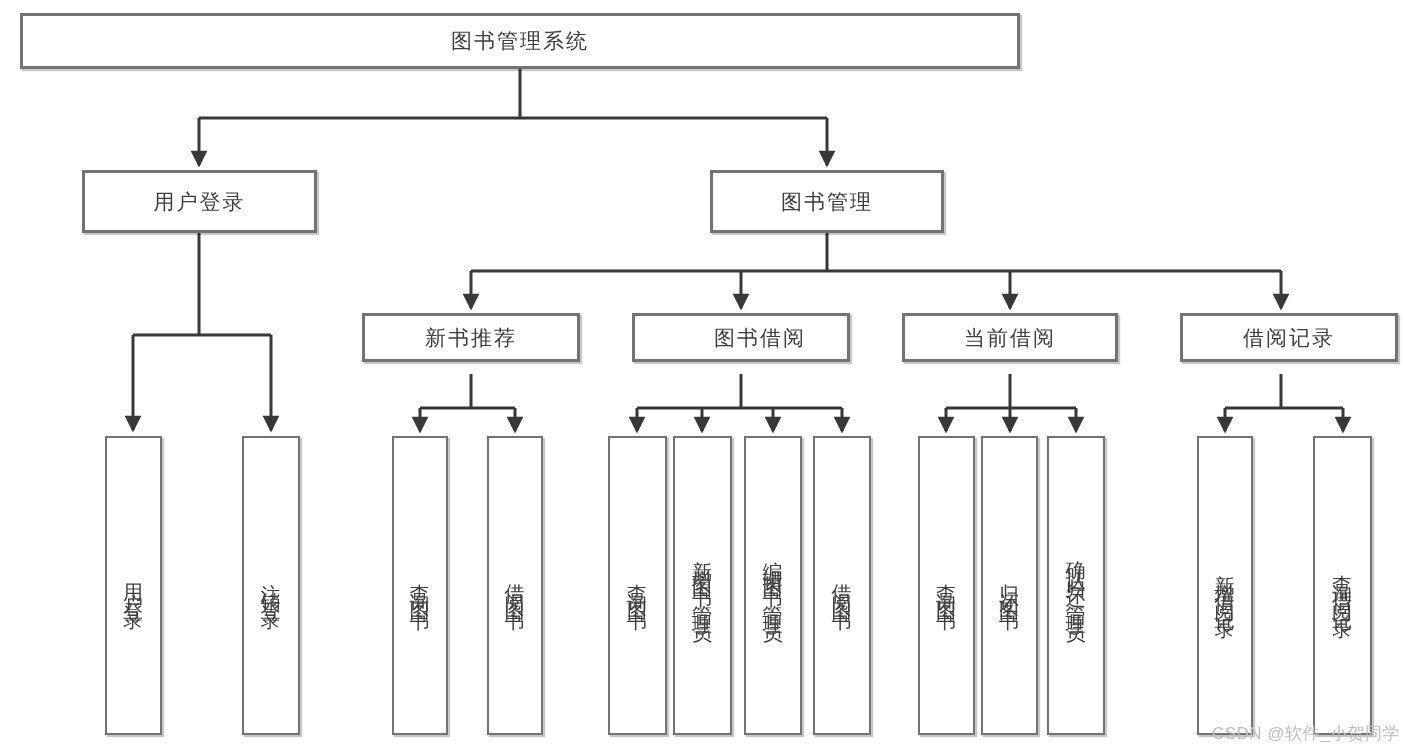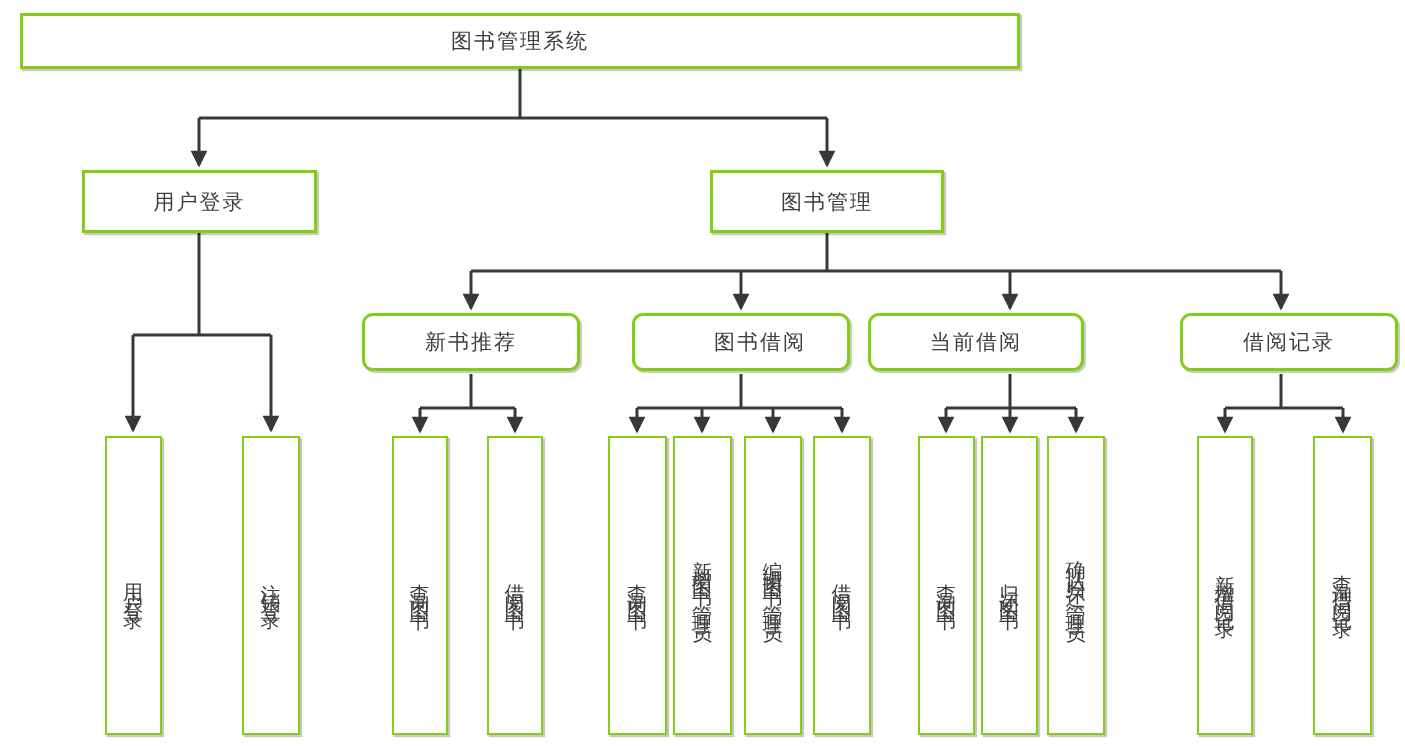--- a/index.html
+++ b/index.html
@@ -18,39 +18,39 @@
   #wires {
     position: absolute;
     left: 0; top: 0;
     width: 1405px; height: 747px;
     pointer-events: none;
   }
   .node {
     position: absolute;
     box-sizing: border-box;
     background: #ffffff;
-    border: 3px solid #84cc16;
+    border: 3px solid #737373;
     display: flex;
     align-items: center;
     justify-content: center;
     color: #3d3d3d;
     font-size: 21px;
     letter-spacing: 2px;
     box-shadow: 2px 2px 1px rgba(0,0,0,0.22);
     white-space: nowrap;
   }
   .node.root   { left: 20px;  top: 13px;  width: 1000px; height: 56px; }
 
   .node.l1a    { left: 82px;  top: 170px; width: 235px;  height: 63px; }
   .node.l1b    { left: 710px; top: 170px; width: 234px;  height: 63px; }
 
-  .node.l2     { top: 313px; height: 58px; border-radius: 11px; }
+  .node.l2     { top: 313px; height: 49px; }
   .node.l2a    { left: 362px;  width: 218px; }
   .node.l2b    { left: 632px;  width: 218px; padding-left: 38px; }
-  .node.l2c    { left: 868px;  width: 216px; }
+  .node.l2c    { left: 902px;  width: 216px; }
   .node.l2d    { left: 1172px; width: 218px; margin-left: 8px; }
 
   .node.leaf   { top: 436px; height: 299px; border-width: 2px; }
   .leaf span {
     writing-mode: vertical-rl;
     text-orientation: mixed;
     font-size: 20px;
     letter-spacing: 9px;
     line-height: 1.1;
     color: #3d3d3d;
@@ -195,13 +195,14 @@
   <div class="node leaf lf11">
     <span>确认归还（管理员）</span>
   </div>
   <div class="node leaf lf12">
     <span>新增借阅记录</span>
   </div>
   <div class="node leaf lf13">
     <span>查询借阅记录</span>
   </div>
 
+  <div class="watermark">CSDN @软件_小贺同学</div>
 </div>
 
 </body></html>

